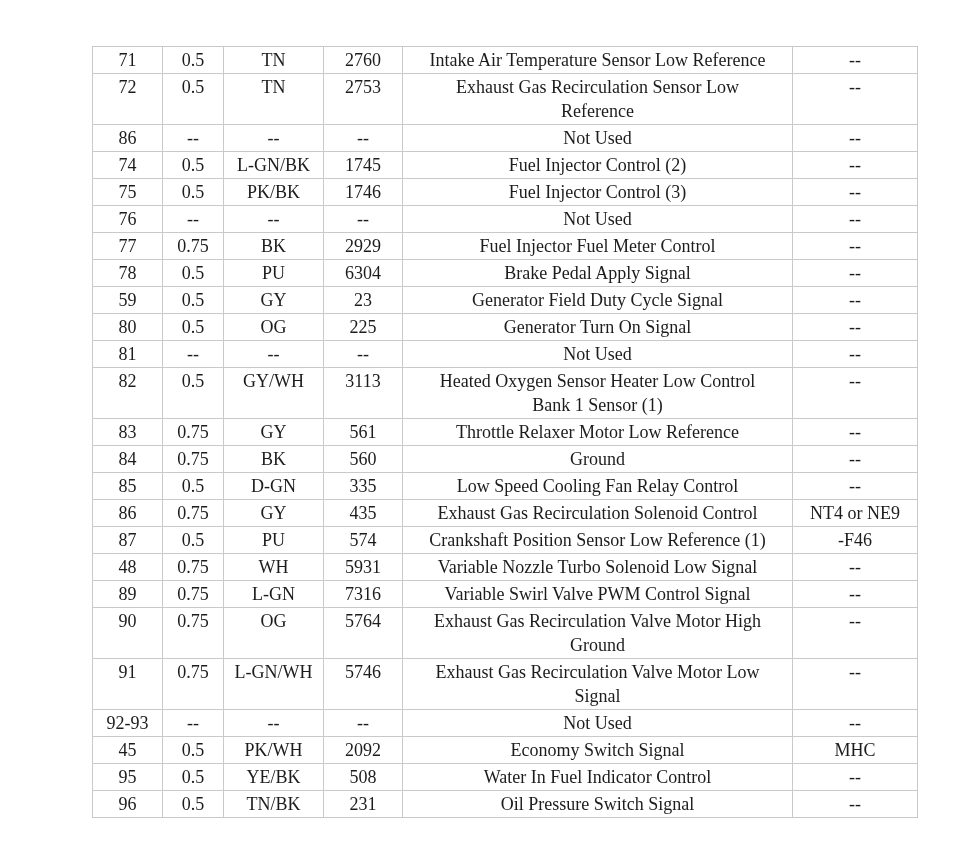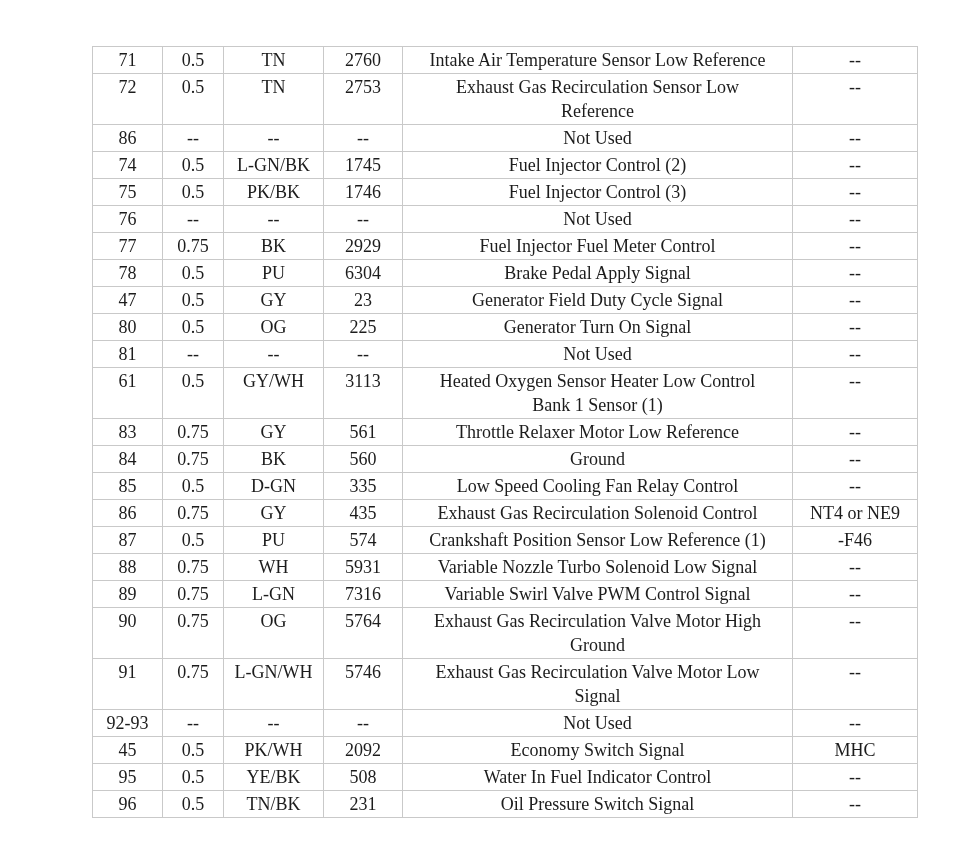--- a/index.html
+++ b/index.html
@@ -121,21 +121,21 @@
         </tr>
         <tr>
           <td class="center">78</td>
           <td class="center">0.5</td>
           <td class="center">PU</td>
           <td class="center">6304</td>
           <td class="left">Brake Pedal Apply Signal</td>
           <td class="center">--</td>
         </tr>
         <tr>
-          <td class="center">47</td>
+          <td class="center">59</td>
           <td class="center">0.5</td>
           <td class="center">GY</td>
           <td class="center">23</td>
           <td class="left">Generator Field Duty Cycle Signal</td>
           <td class="center">--</td>
         </tr>
         <tr>
           <td class="center">80</td>
           <td class="center">0.5</td>
           <td class="center">OG</td>
@@ -145,21 +145,21 @@
         </tr>
         <tr>
           <td class="center">81</td>
           <td class="center">--</td>
           <td class="center">--</td>
           <td class="center">--</td>
           <td class="left">Not Used</td>
           <td class="center">--</td>
         </tr>
         <tr>
-          <td class="center">61</td>
+          <td class="center">82</td>
           <td class="center">0.5</td>
           <td class="center">GY/WH</td>
           <td class="center">3113</td>
           <td class="left">Heated Oxygen Sensor Heater Low Control
 Bank 1 Sensor (1)</td>
           <td class="center">--</td>
         </tr>
         <tr>
           <td class="center">83</td>
           <td class="center">0.75</td>
@@ -194,21 +194,21 @@
         </tr>
         <tr>
           <td class="center">87</td>
           <td class="center">0.5</td>
           <td class="center">PU</td>
           <td class="center">574</td>
           <td class="left">Crankshaft Position Sensor Low Reference (1)</td>
           <td class="center">-F46</td>
         </tr>
         <tr>
-          <td class="center">88</td>
+          <td class="center">48</td>
           <td class="center">0.75</td>
           <td class="center">WH</td>
           <td class="center">5931</td>
           <td class="left">Variable Nozzle Turbo Solenoid Low Signal</td>
           <td class="center">--</td>
         </tr>
         <tr>
           <td class="center">89</td>
           <td class="center">0.75</td>
           <td class="center">L-GN</td>

